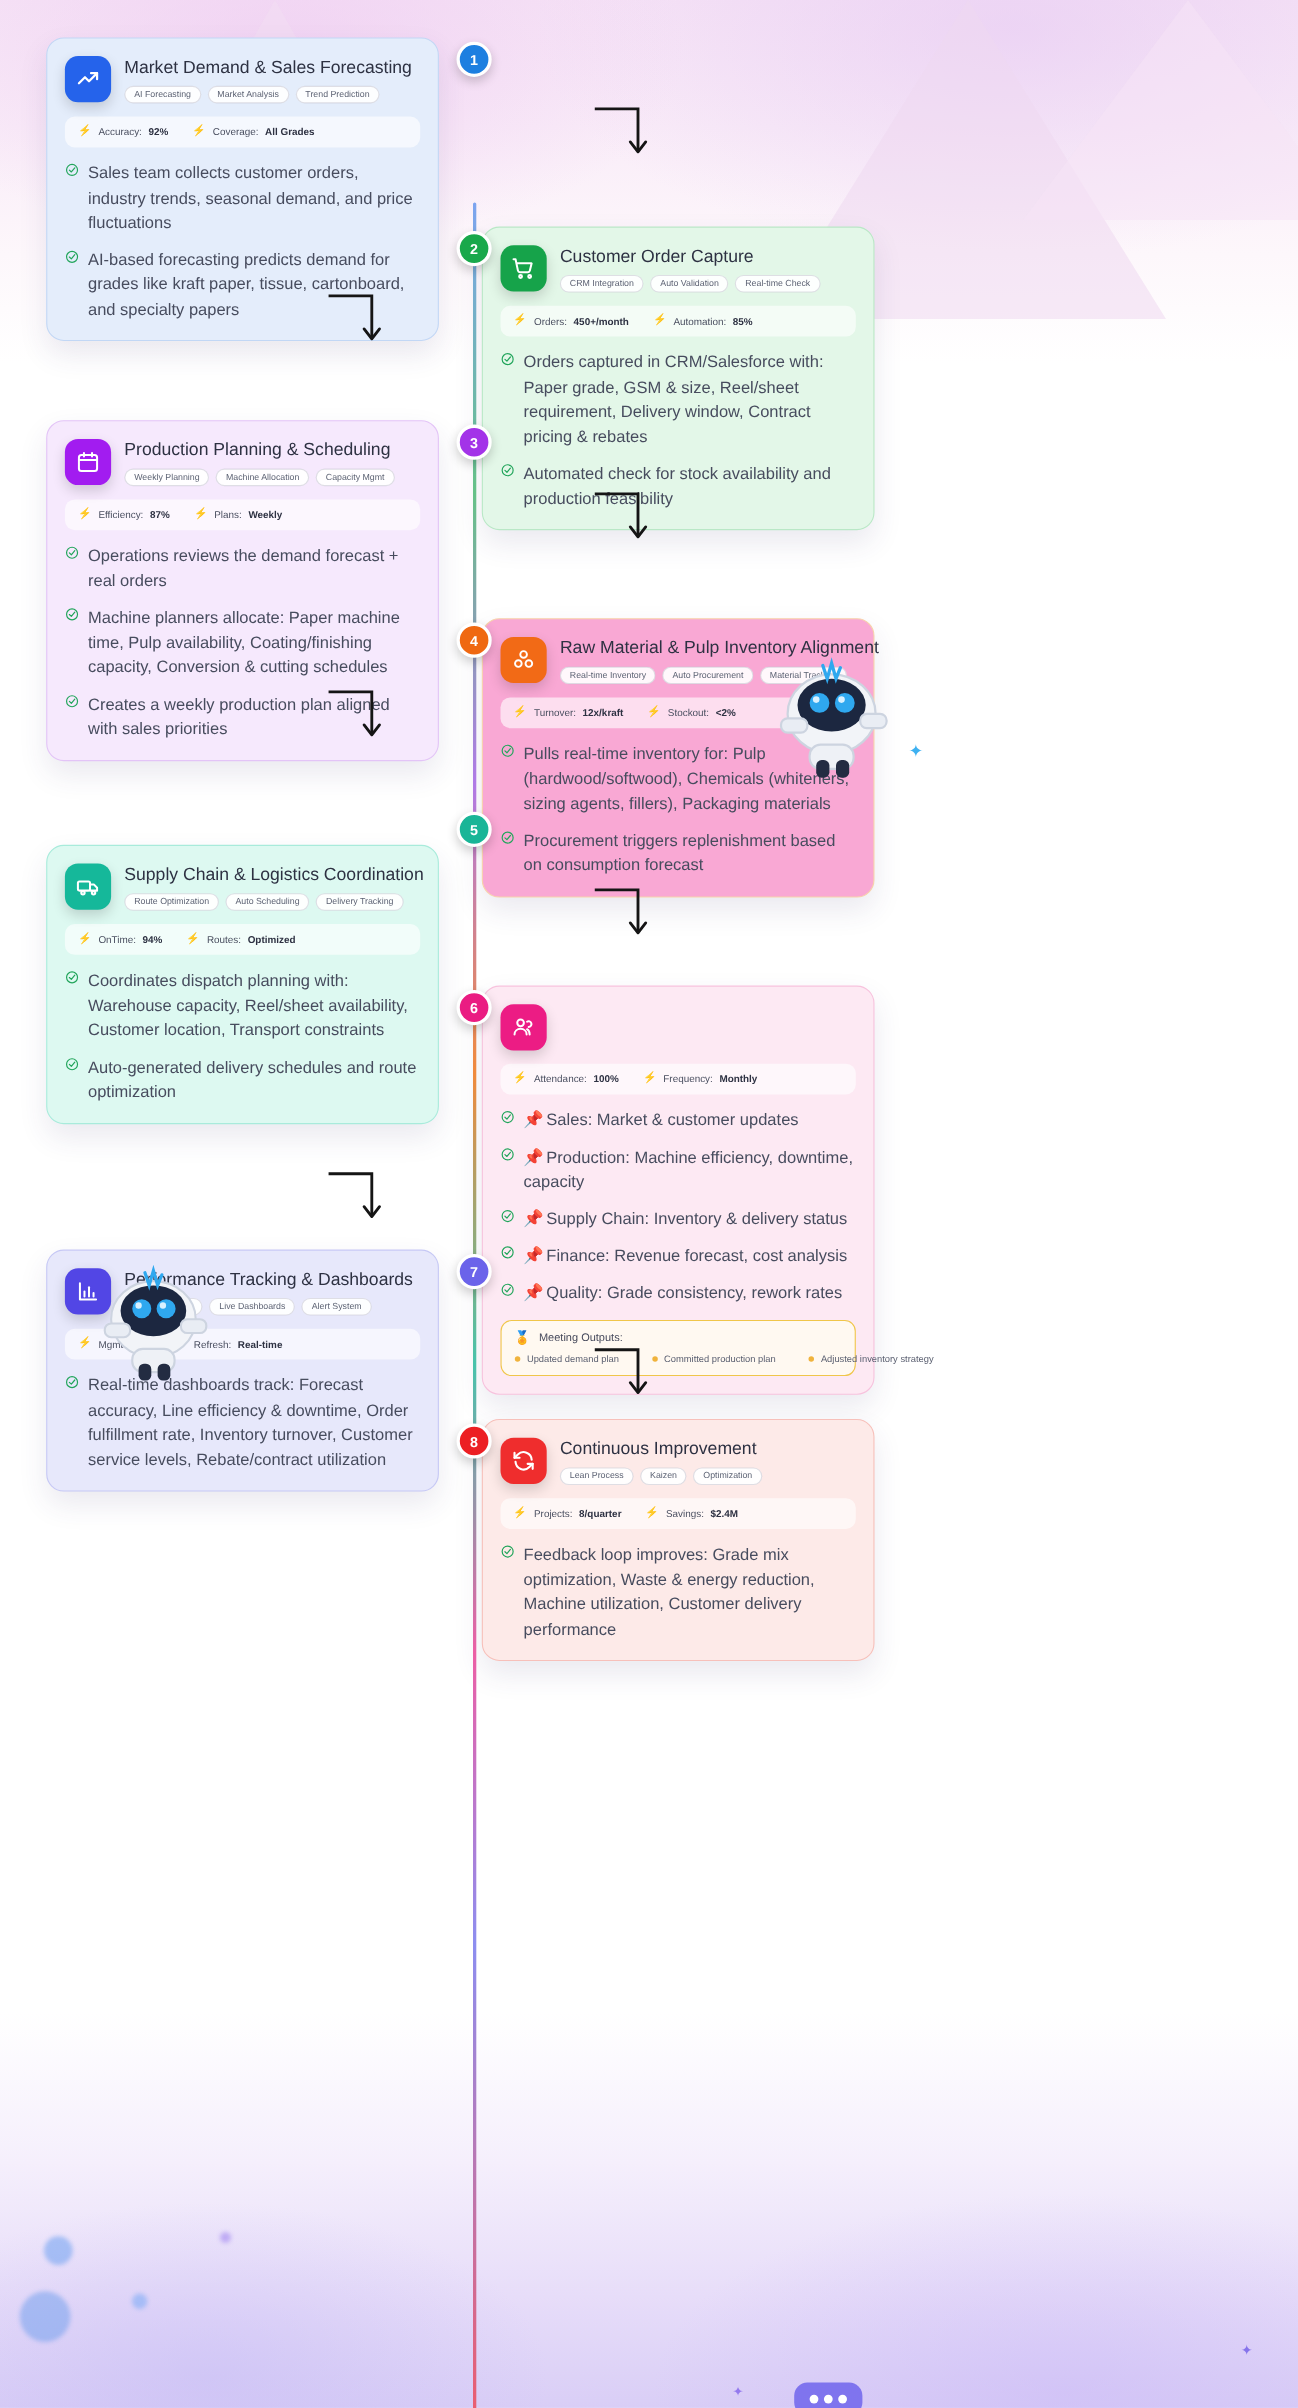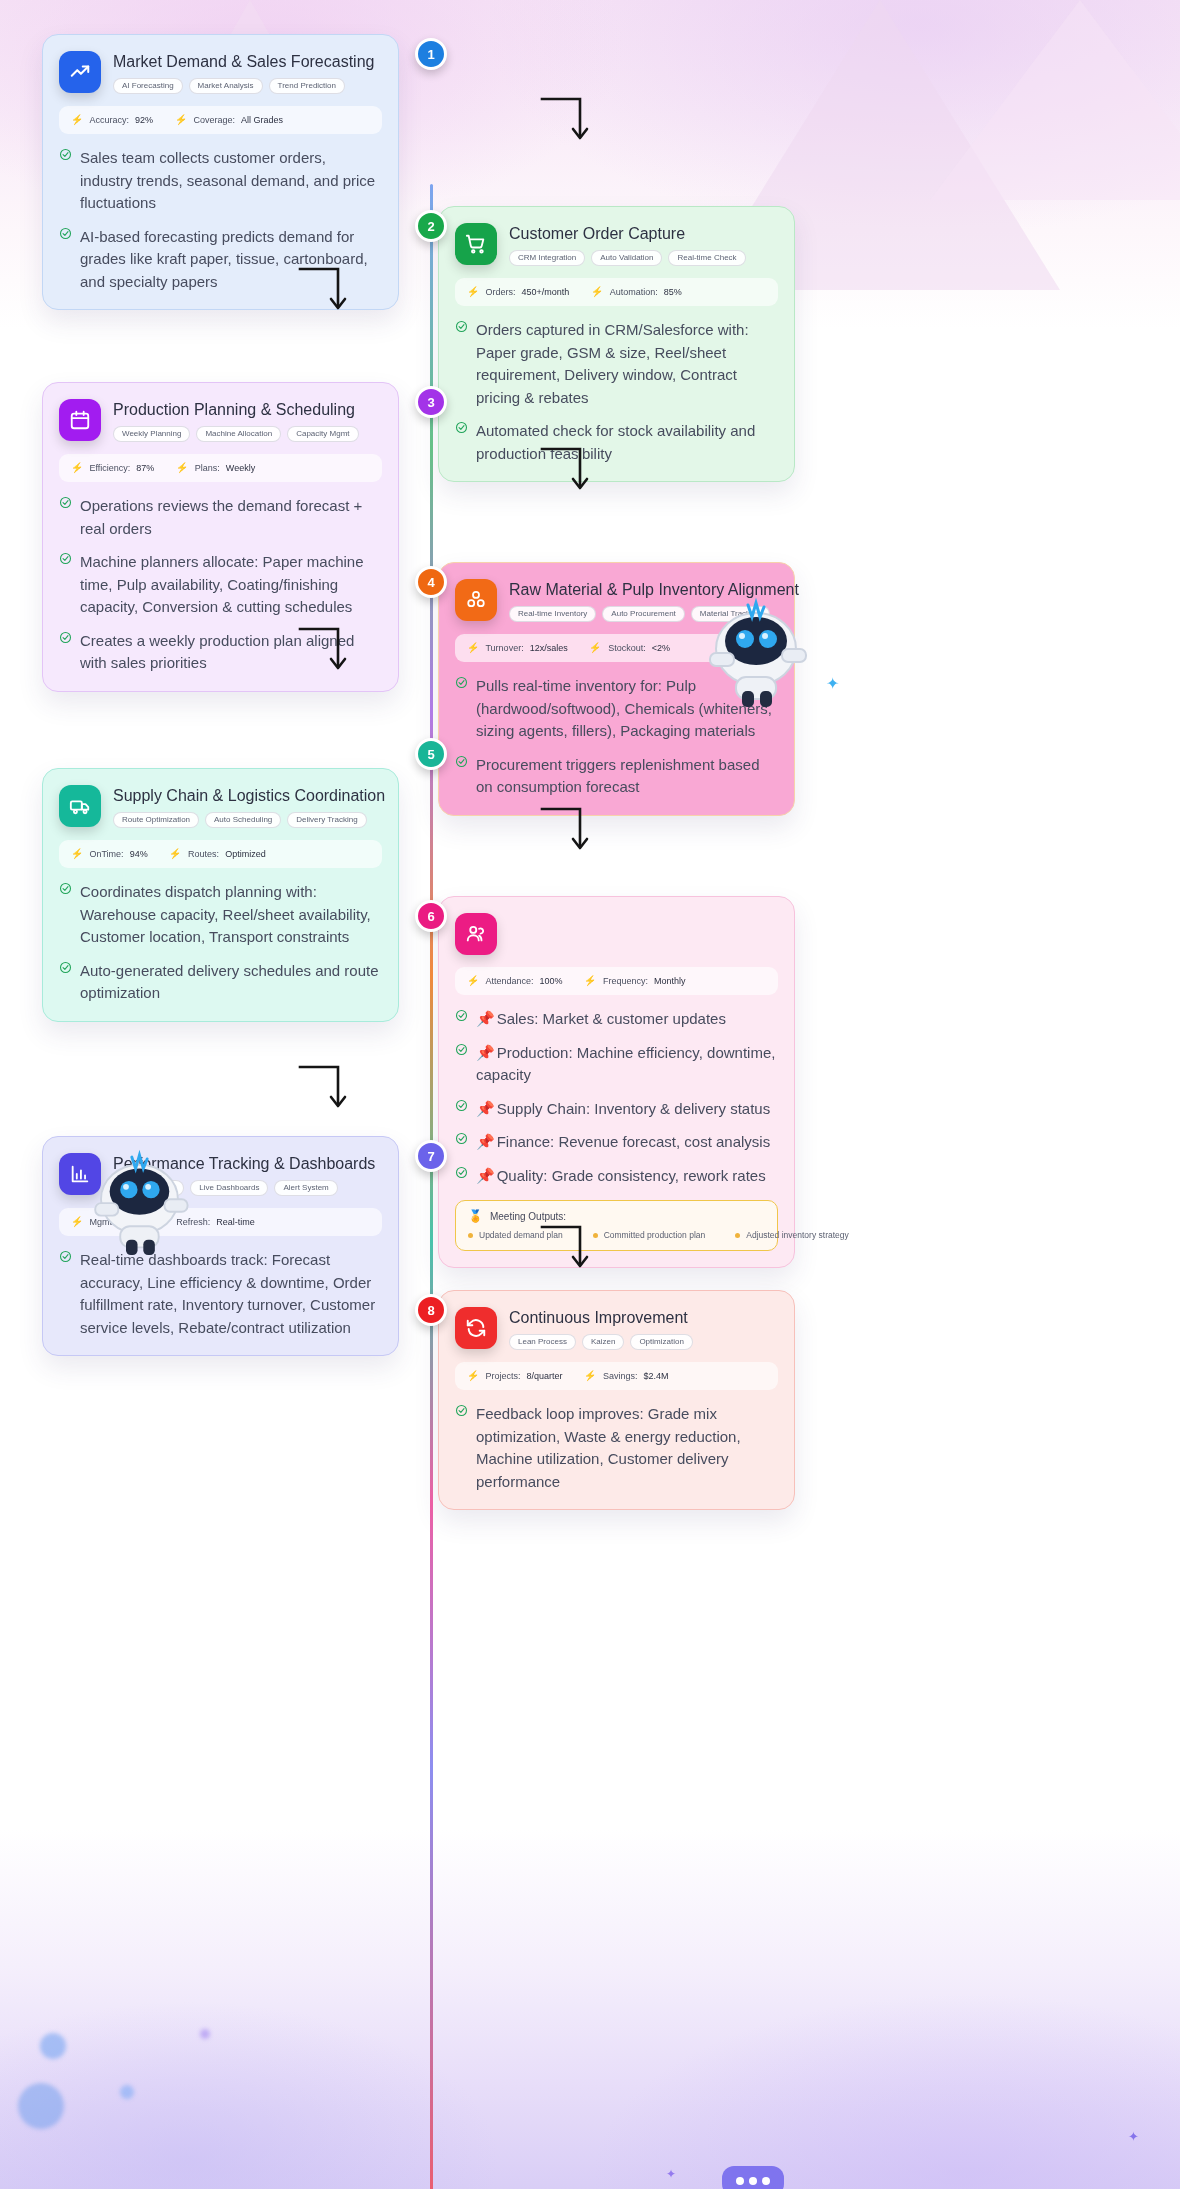--- a/index.html
+++ b/index.html
@@ -145,21 +145,21 @@
   .metrics {
     margin-top: 12px;
     background: rgba(255,255,255,.62);
     border-radius: 9px;
     padding: 9px 12px;
     display: flex;
     gap: 22px;
   }
   .metric { display: flex; align-items: center; gap: 6px; font-size: 9px; color: #4a4f60; white-space: nowrap; }
   .metric .bolt { color: #5a5f72; font-size: 10px; line-height: 1; }
-  .metric .mv { font-weight: normal; color: #2d3142; }
+  .metric .mv { font-weight: bold; color: #2d3142; }
 
   .bullets { margin-top: 13px; display: flex; flex-direction: column; gap: 11px; }
   .bullet { display: flex; gap: 8px; align-items: flex-start; }
   .check { min-width: 13px; width: 13px; height: 13px; margin-top: 1px; }
   .check svg { width: 13px; height: 13px; display: block; }
   .bullet-text { font-size: 15px; color: #474c5e; line-height: 1.5; }
   .pin { color: #d4372c; margin-right: 2px; }
 
   
   .note {
@@ -412,21 +412,21 @@
                 <span class="tag">Real-time Inventory</span>
                 <span class="tag">Auto Procurement</span>
                 <span class="tag">Material Tracking</span>
               </div>
         </div>
       </div>
       <div class="metrics">
             <div class="metric">
        <span class="bolt">⚡</span>
        <span>Turnover:</span>
-       <span class="mv">12x/sales</span>
+       <span class="mv">12x/kraft</span>
      </div>
             <div class="metric">
        <span class="bolt">⚡</span>
        <span>Stockout:</span>
        <span class="mv">&lt;2%</span>
      </div>
           </div>
       <div class="bullets">
             <div class="bullet">
        <span class="check">

